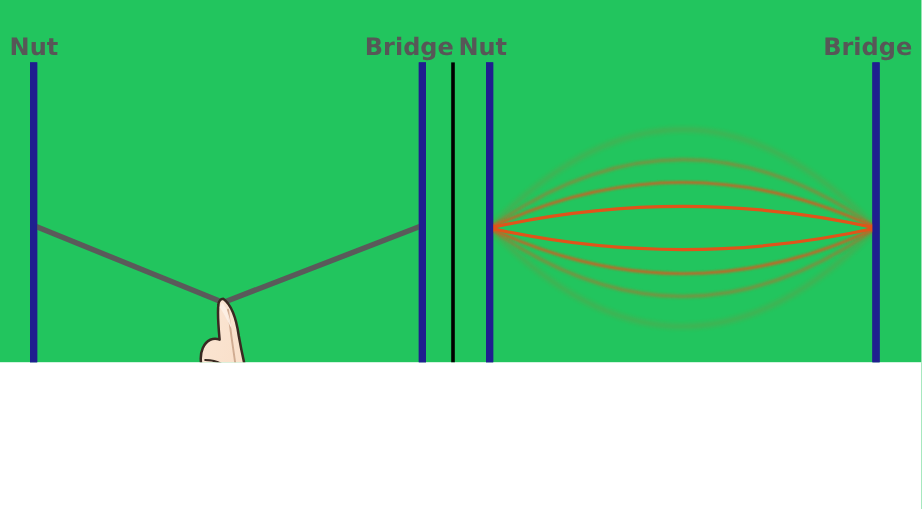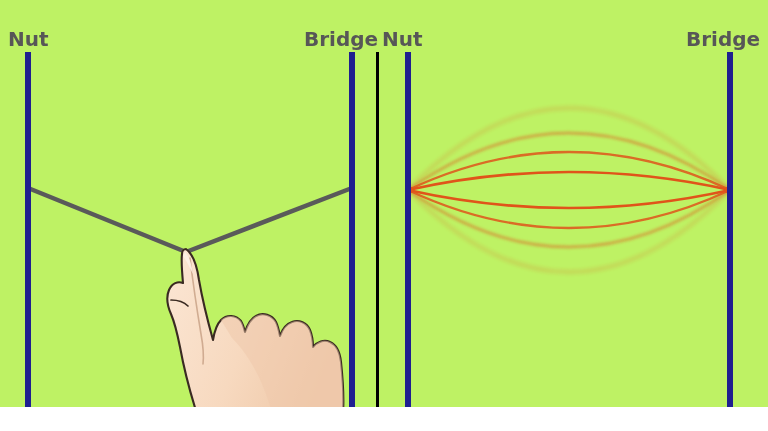--- a/index.html
+++ b/index.html
@@ -6,22 +6,22 @@
     margin: 0;
     padding: 0;
     background: #ffffff;
   }
   body {
     font-family: "DejaVu Sans", sans-serif;
   }
   #stage {
     position: relative;
     width: 768px;
-    height: 407px;
-    background: #bef264;
+    height: 302px;
+    background: #22c55e;
     overflow: hidden;
   }
   #stage svg.layer {
     position: absolute;
     left: 0;
     top: 0;
     width: 768px;
     height: 431px;
   }
   .label {

